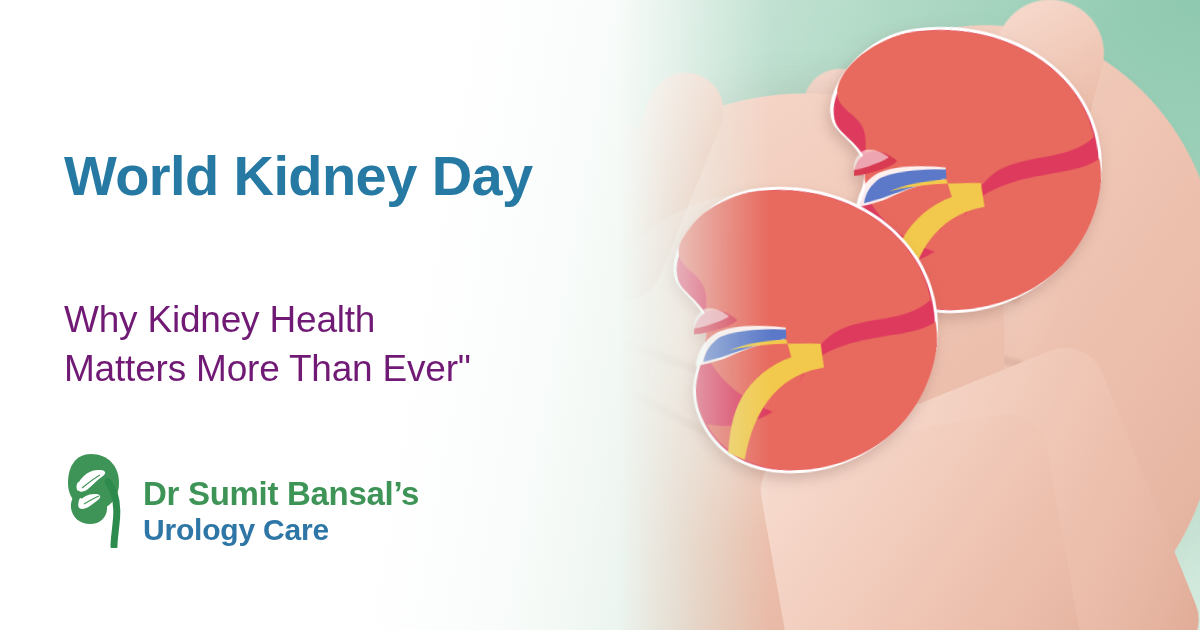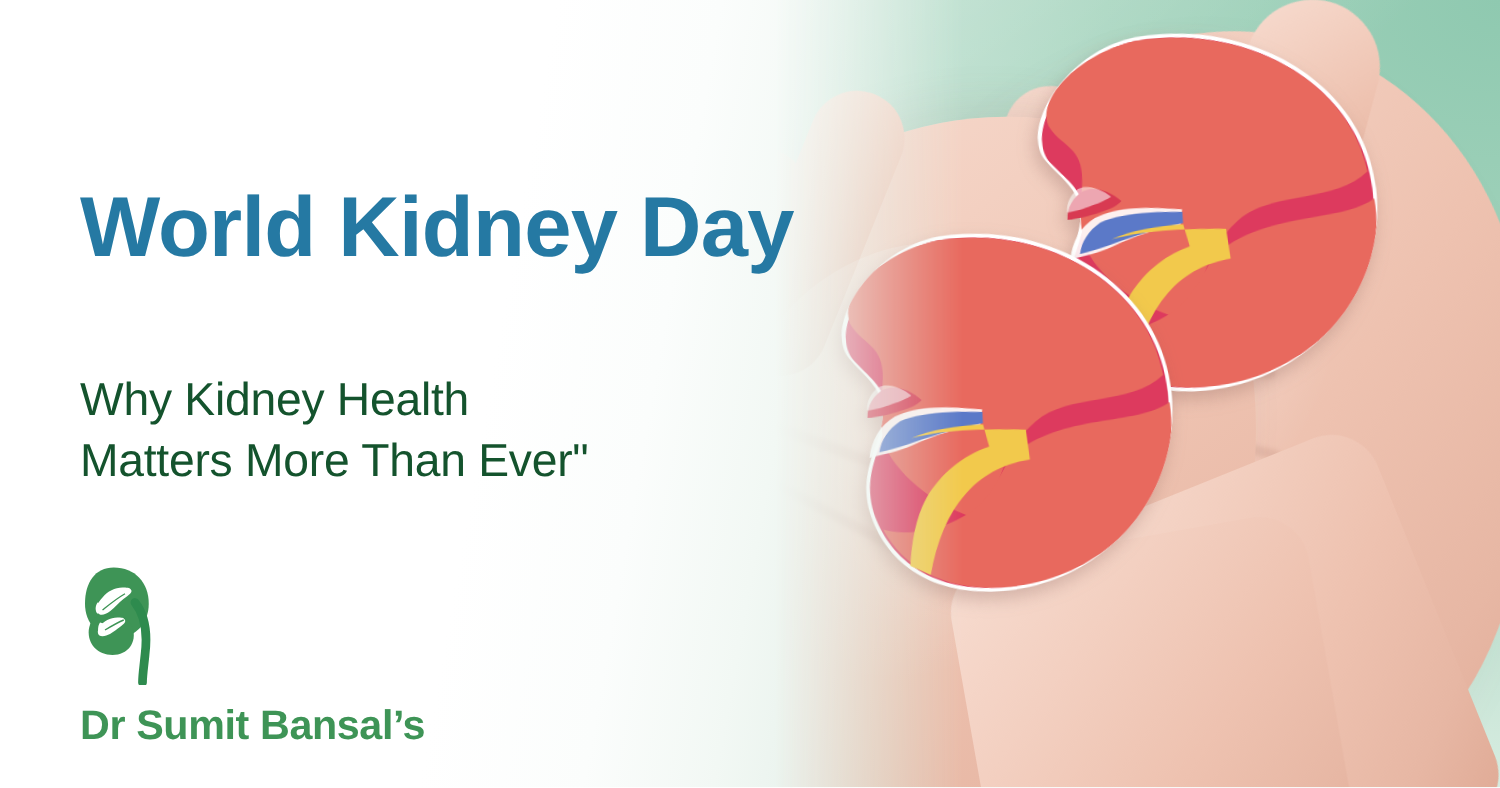--- a/index.html
+++ b/index.html
@@ -91,30 +91,30 @@
   
   .kidney{position:absolute;filter:drop-shadow(-3px 6px 7px rgba(120,80,75,.28));}
   .kidney-upper{left:188px;top:22px;width:340px;height:300px;transform:rotate(-4deg);}
   .kidney-lower{left:32px;top:182px;width:330px;height:300px;transform:rotate(-3deg);}
 
   
   .content{position:absolute;left:0;top:0;width:700px;height:630px;}
 
   .title{
     position:absolute;left:64px;top:146px;width:620px;
-    font-size:68px;line-height:1.07;font-weight:700;
+    font-size:56px;line-height:1.07;font-weight:700;
     letter-spacing:-.6px;color:#2579A3;
   }
   .subtitle{
     position:absolute;left:64px;top:296px;width:600px;
     font-size:37px;line-height:1.32;font-weight:400;
-    color:#14532d;letter-spacing:-.2px;
-  }
-
-  .logo{position:absolute;left:64px;top:452px;display:flex;align-items:flex-start;gap:13px;flex-direction:column;}
+    color:#701a75;letter-spacing:-.2px;
+  }
+
+  .logo{position:absolute;left:64px;top:452px;display:flex;align-items:flex-end;gap:13px;}
   .logo-mark{width:66px;height:96px;flex:0 0 auto;}
   .logo-text{display:flex;flex-direction:column;justify-content:center;}
   .logo-line1{font-size:33px;font-weight:700;color:#3E9456;line-height:1.16;letter-spacing:-.3px;}
   .logo-line2{font-size:30px;font-weight:700;color:#2E76A6;line-height:1.16;letter-spacing:-.2px;}
 </style>
 </head>
 <body>
 
 <div class="banner">
 
@@ -254,17 +254,18 @@
         <path d="M14,30 C12,33 12,37 14,39 L21,32 Z" fill="#ffffff"></path>
         <path d="M30,42 C24,42 19,45 16,49 C13,53 14,57 18,57
                  C22,57 26,54 30,51 C34,48 37,46 36,44 C35,42 33,42 30,42 Z" fill="#ffffff"></path>
         <path d="M16,46 C14,49 14,53 16,55 L23,48 Z" fill="#ffffff"></path>
 
         <path d="M18,36 C23,32 29,27 36,23" fill="none" stroke="#3E9456" stroke-width="1.1"></path>
         <path d="M20,52 C25,49 30,46 35,44" fill="none" stroke="#3E9456" stroke-width="1.1"></path>
       </svg>
       <div class="logo-text">
         <div class="logo-line1">Dr Sumit Bansal’s</div>
+        <div class="logo-line2">Urology Care</div>
       </div>
     </div>
 
   </div>
 </div>
 
 </body></html>

